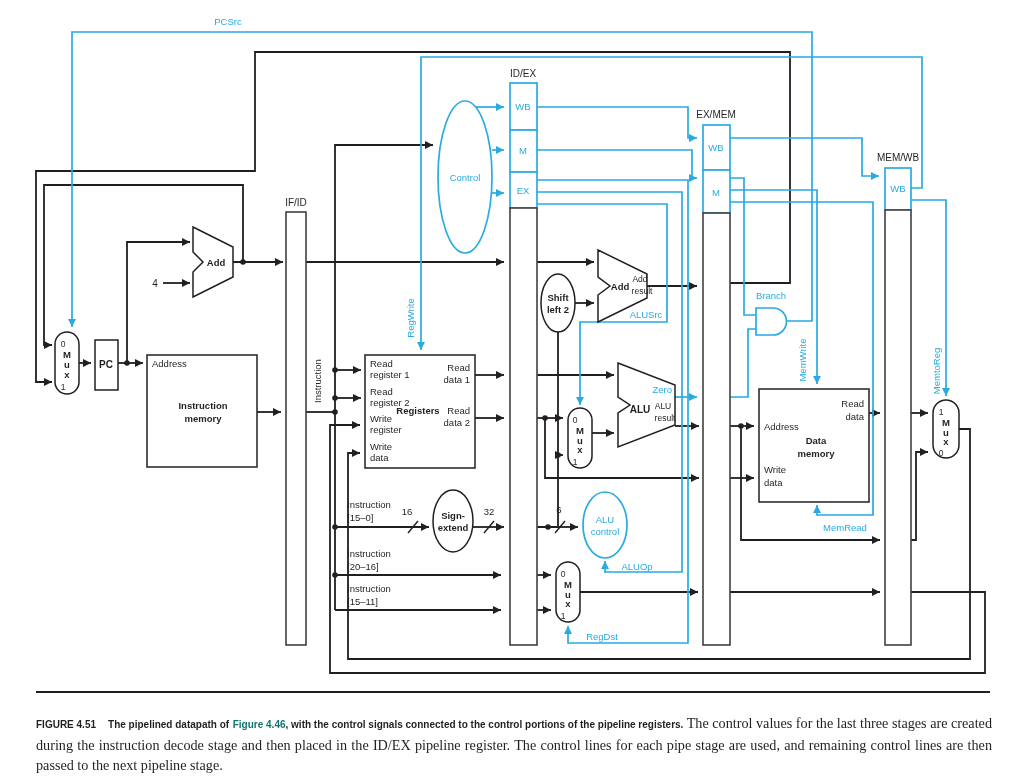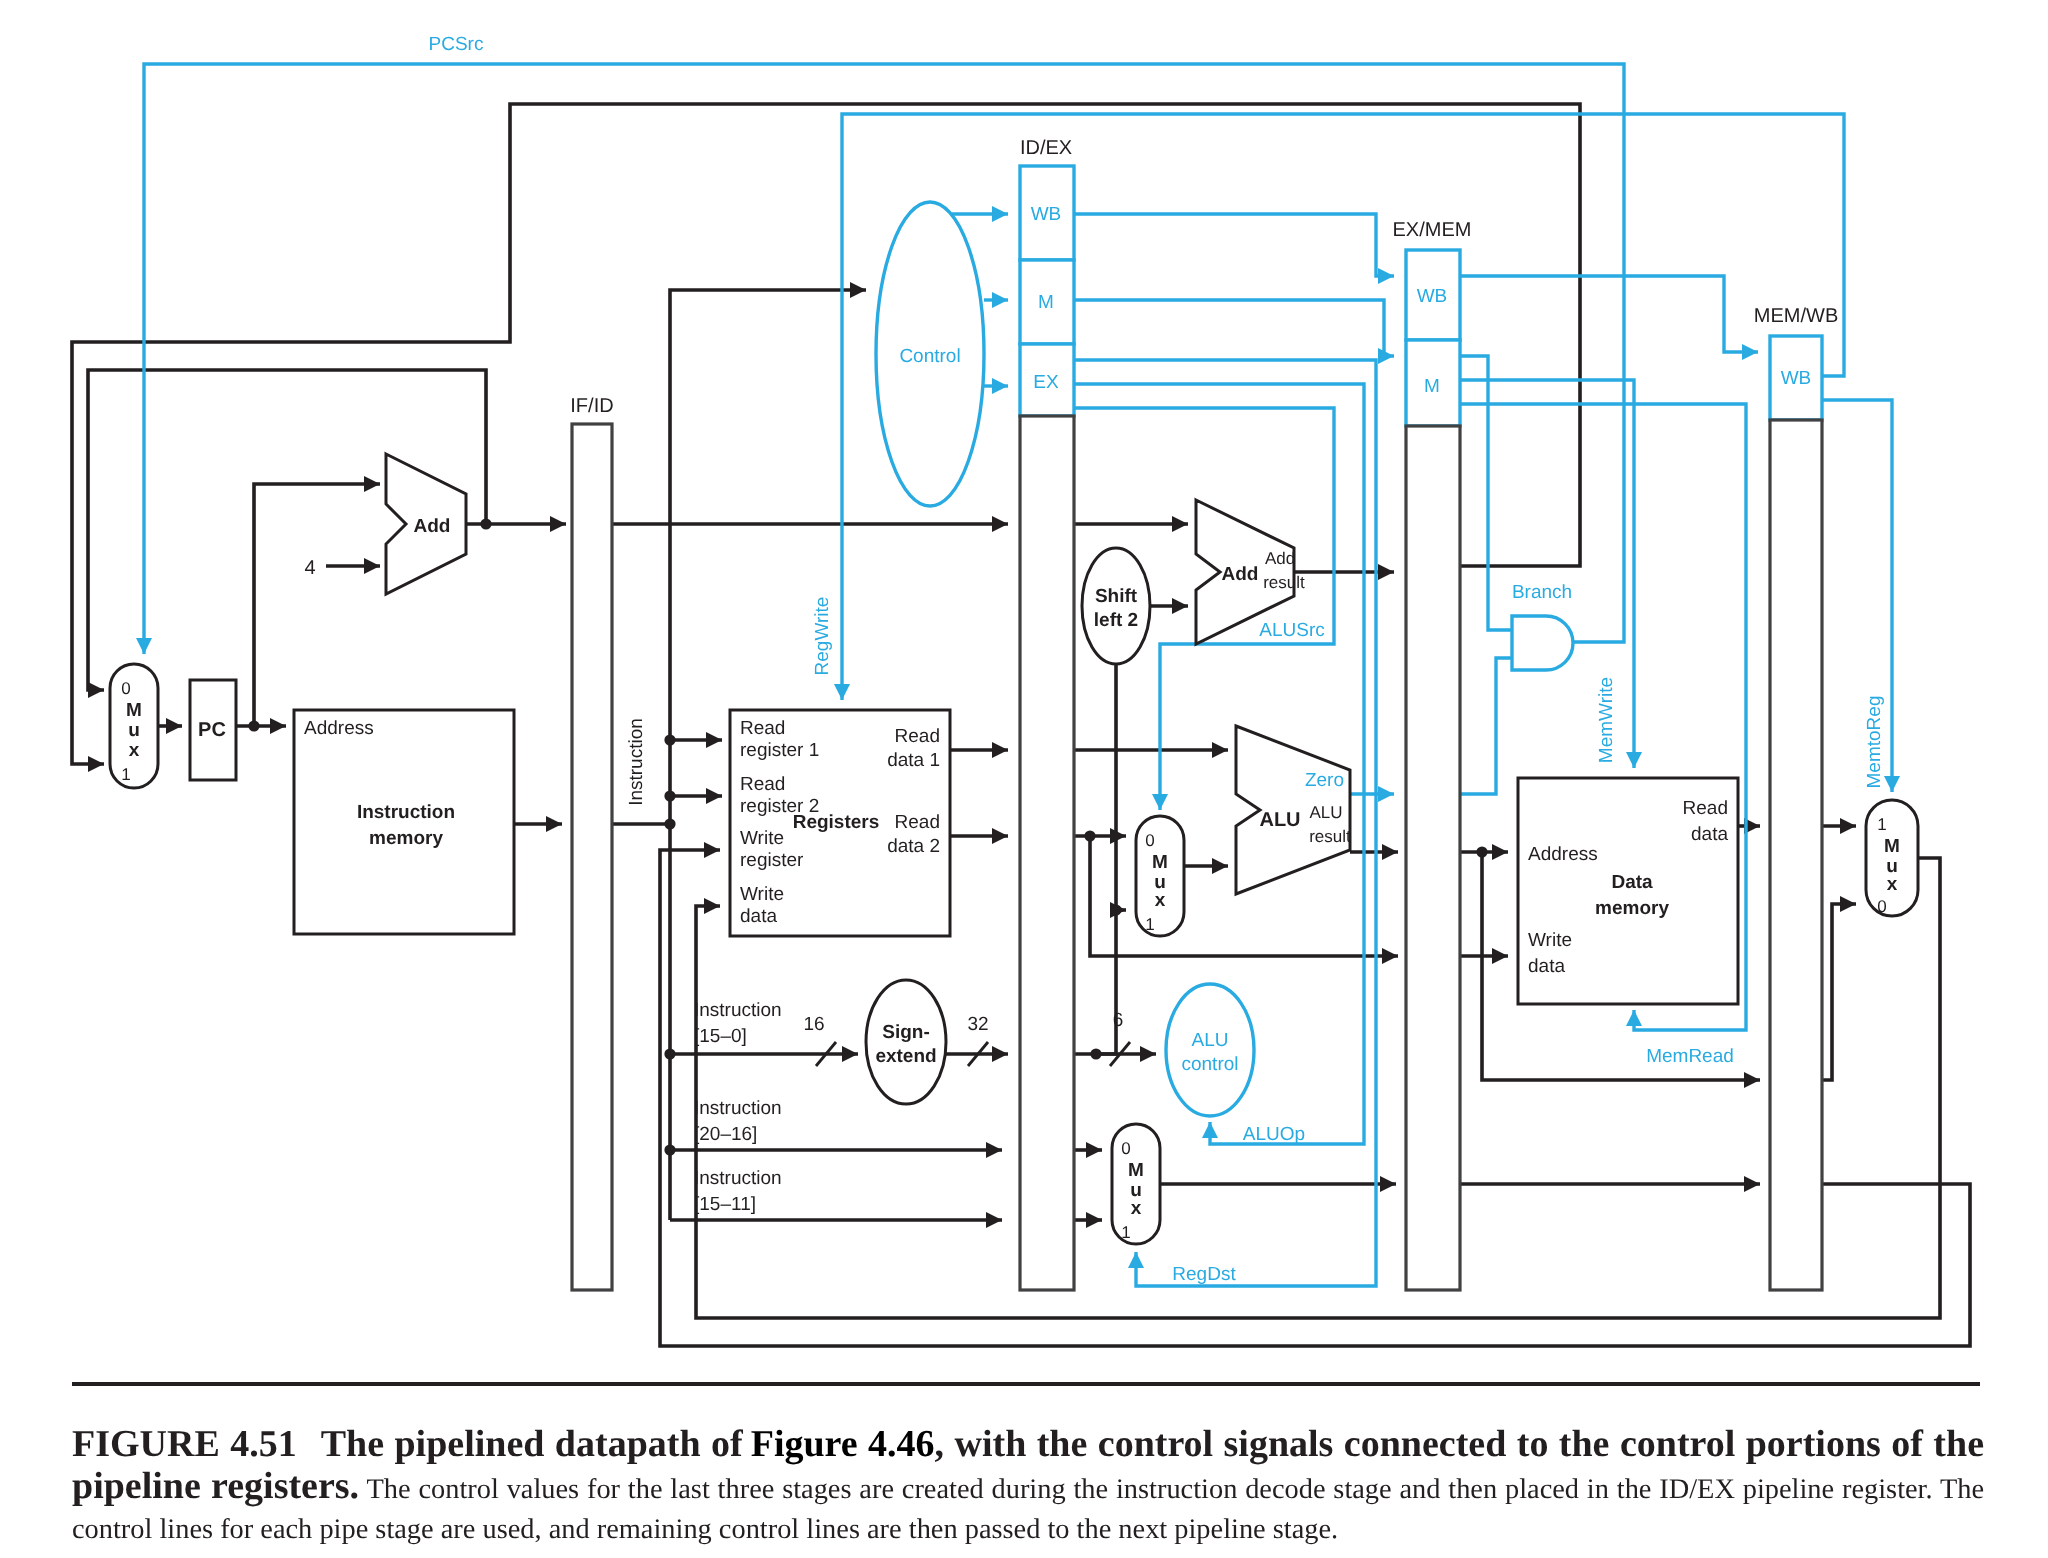--- a/index.html
+++ b/index.html
@@ -19,23 +19,23 @@
   text{font-family:"Liberation Sans",sans-serif;font-size:9.5px;fill:#231F20;}
   .tb{font-weight:bold;}
   .tc{fill:#29ABE2;}
   .t10{font-size:10px;}
   .t8{font-size:8.5px;}
   .dot{fill:#231F20;stroke:none;}
   
   .rule{position:absolute;left:36px;top:691px;width:954px;border-top:2px solid #231F20;}
   .caption{position:absolute;left:36px;top:699px;width:956px;text-align:justify;
            font-size:14.2px;line-height:20px;color:#231F20;font-family:"Liberation Serif",serif;}
-  .capb{font-family:Liberation Serif, serif;font-weight:bold;font-size:19px;}
+  .capb{font-family:Liberation Sans, sans-serif;font-weight:bold;font-size:10px;}
   .fignum{margin-right:12px;}
-  .caplink{color:#000000;}
+  .caplink{color:#0f766e;}
 </style>
 </head>
 <body>
 
 <div id="stage">
 <svg width="1024" height="691" viewBox="0 0 1024 691">
   <defs>
     <marker id="mb" markerUnits="userSpaceOnUse" markerWidth="9" markerHeight="9" refX="8" refY="4" orient="auto">
       <path d="M0,0 L8,4 L0,8 z" fill="#231F20"></path>
     </marker>

